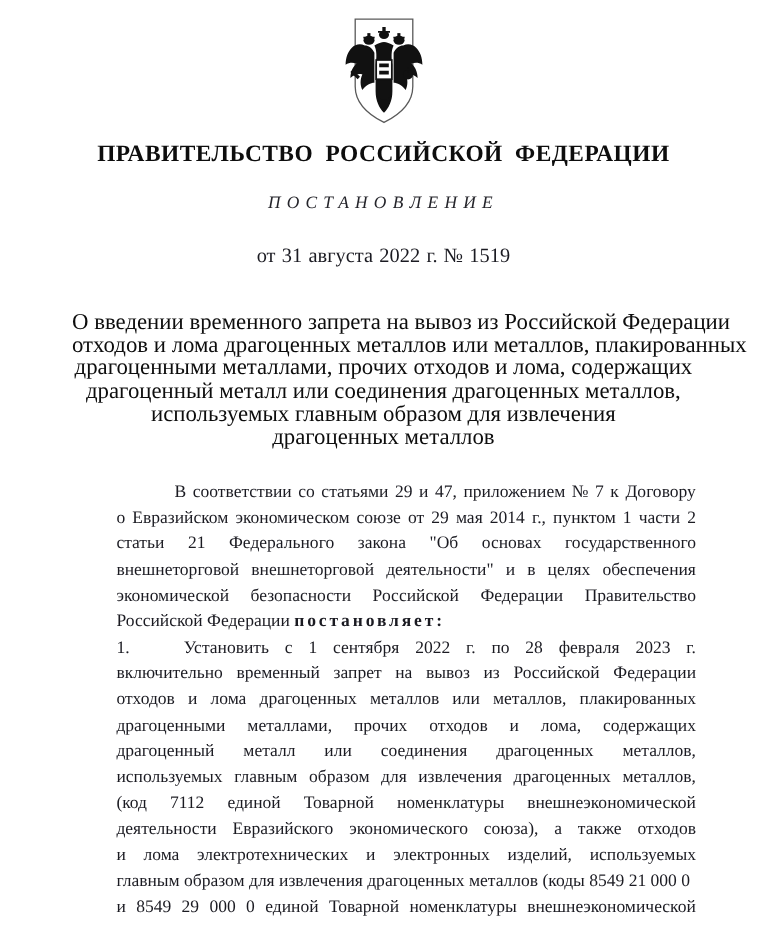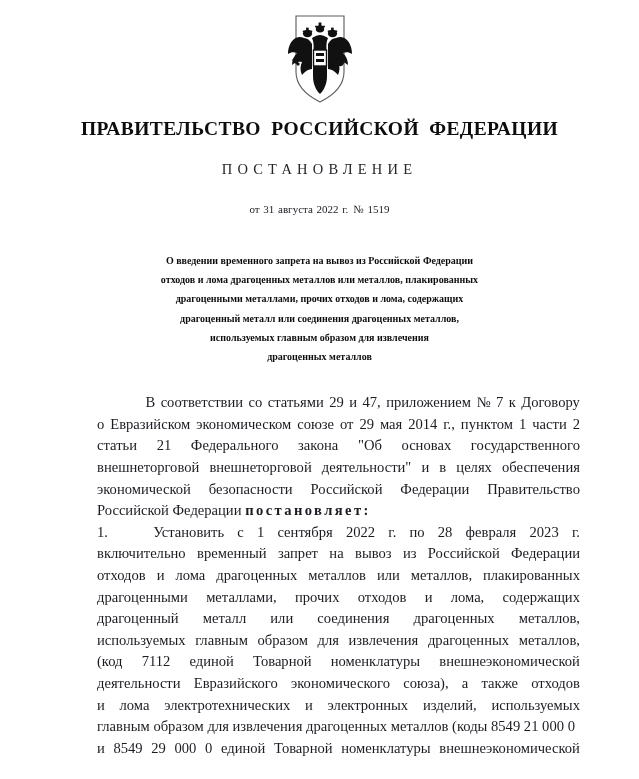--- a/index.html
+++ b/index.html
@@ -44,43 +44,44 @@
     word-spacing: 5px;
     margin-top: 12px;
     color: #0d0d0d;
   }
   .doc-kind {
     text-align: center;
     font-size: 14.5px;
     letter-spacing: 5.2px;
     margin-top: 21px;
     color: #25252b;
+    font-style: italic;
   }
   .doc-date {
     text-align: center;
-    font-size: 11px;
+    font-size: 17px;
     margin-top: 25px;
     color: #1b1b22;
     word-spacing: 1px;
   }
   .doc-date .num-gap { padding-left: 5px; }
   .doc-city {
     text-align: center;
     font-size: 10.5px;
     letter-spacing: 1.1px;
     margin-top: 14px;
     color: #33333a;
   }
 
   
   .doc-title {
     margin: 36px 60px 16px 60px;
     text-align: center;
-    font-weight: bold;
-    font-size: 10px;
+    font-weight: normal;
+    font-size: 19px;
     line-height: 19.2px;
     color: #0d0d0d;
   }
   .doc-title div { white-space: nowrap; }
 
   
   .body-text {
     margin: 26px 59px 0 97px;
     width: 483px;
     font-size: 14.6px;

